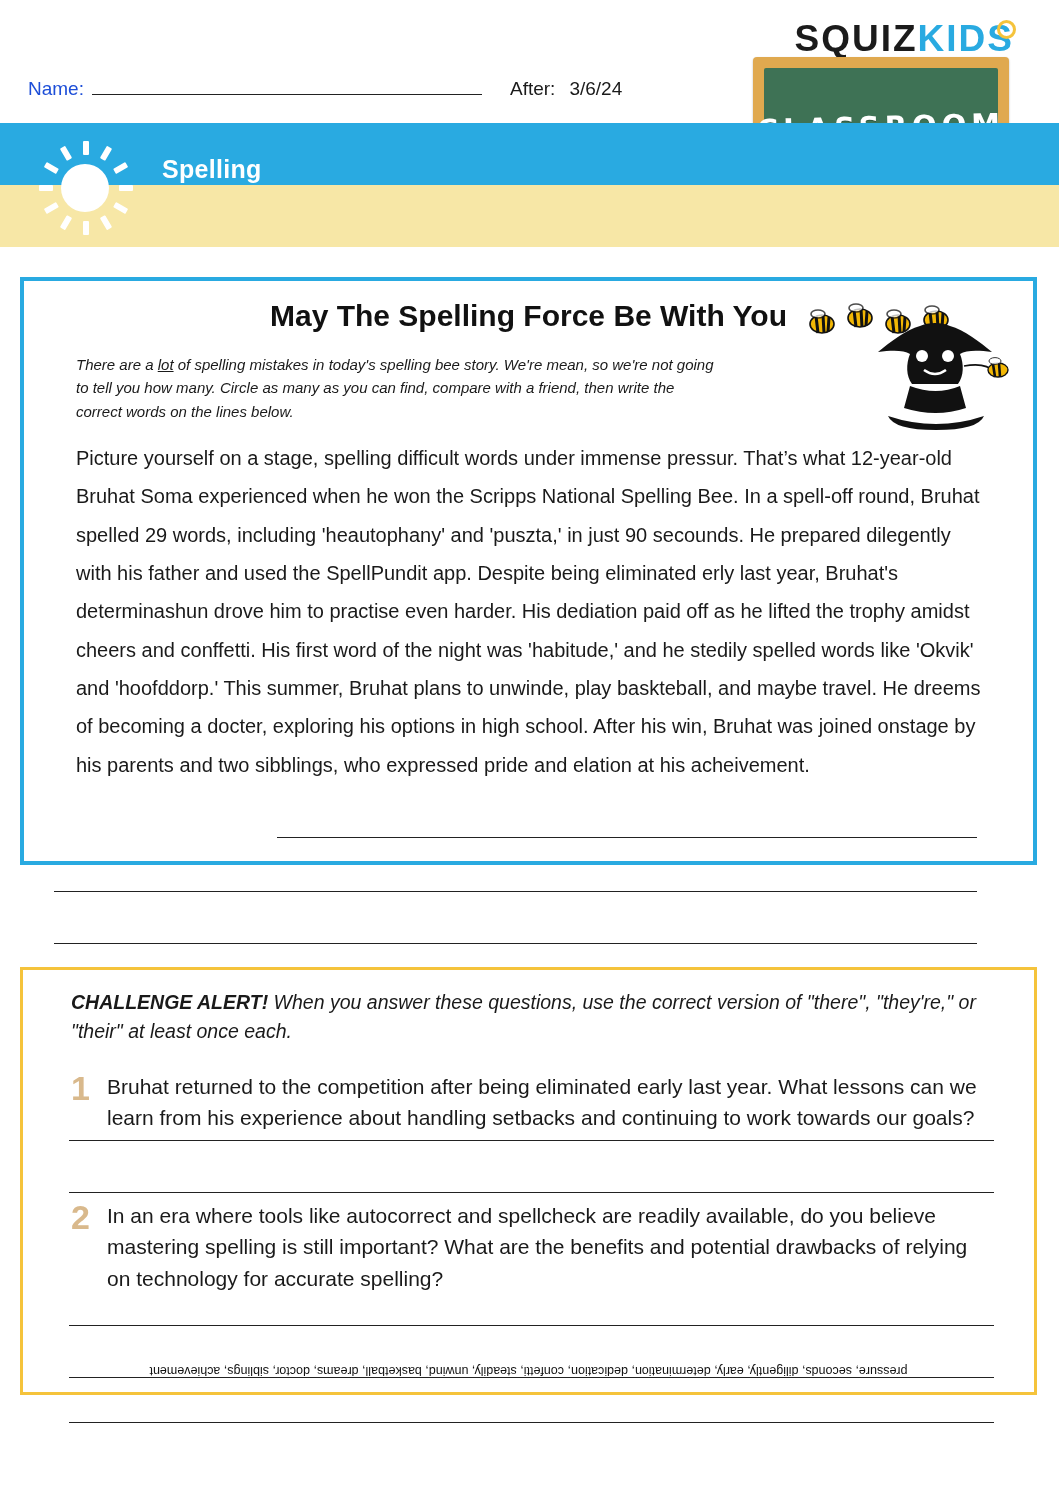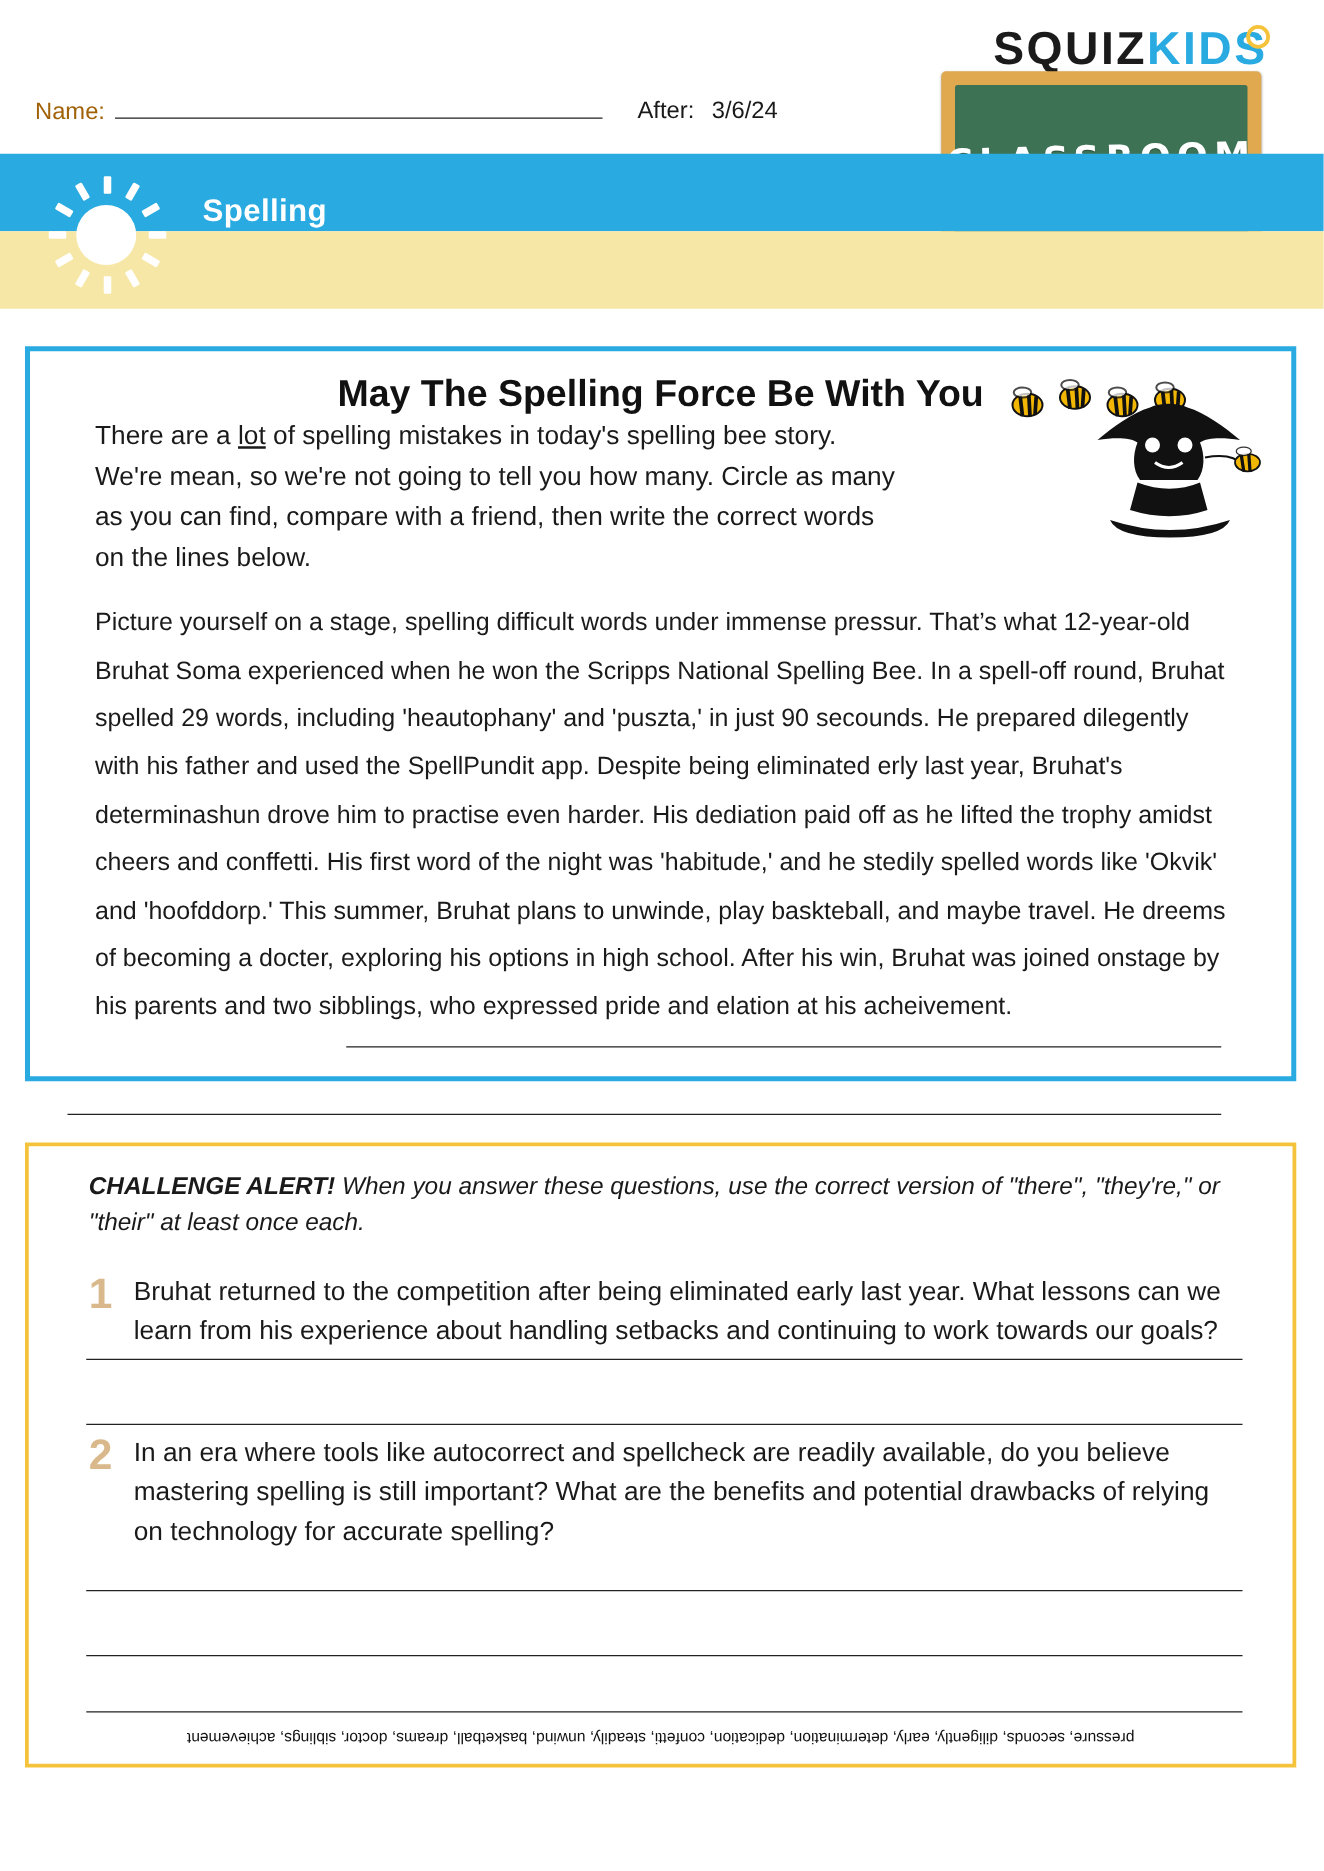--- a/index.html
+++ b/index.html
@@ -36,21 +36,21 @@
     position: relative;
     top: -12px;
     left: -17px;
   }
 
   .nameline {
     position: absolute;
     top: 78px;
     left: 28px;
     font-size: 19px;
-    color: #a16207;
+    color: #1d4ed8;
   }
   .nameline .rule {
     display: inline-block;
     width: 390px;
     border-bottom: 1.6px solid #222;
     margin: 0 6px 0 8px;
     height: 16px;
   }
   .dateline {
     position: absolute;
@@ -163,22 +163,23 @@
   .title {
     text-align: center;
     font-size: 30px;
     font-weight: bold;
     margin-top: 18px;
     color: #111;
     position: relative;
     z-index: 2;
   }
   .intro {
-    margin: 0 52px 0 52px;
-    font-size: 21px;
+    margin: 20px 52px 0 52px;
+    font-size: 15px;
+    font-style: italic;
     line-height: 1.55;
     width: 640px;
   }
   .intro u { text-decoration: underline; }
   .hint {
     margin: 12px 52px 0 52px;
     font-size: 19.5px;
     font-style: italic;
     font-weight: bold;
     line-height: 1.4;
@@ -193,24 +194,24 @@
   
   .ans-line {
     position: absolute;
     border-bottom: 1.6px solid #222;
     height: 0;
   }
 
   
   .challenge {
     position: absolute;
-    top: 914px;
+    top: 967px;
     left: 20px;
     width: 1017px;
-    height: 500px;
+    height: 428px;
     border: 3px solid #f5c33b;
     box-sizing: border-box;
     background: #fff;
   }
   .challenge .ch-intro {
     margin: 18px 48px 0 48px;
     font-size: 19.5px;
     font-style: italic;
     line-height: 1.5;
   }

